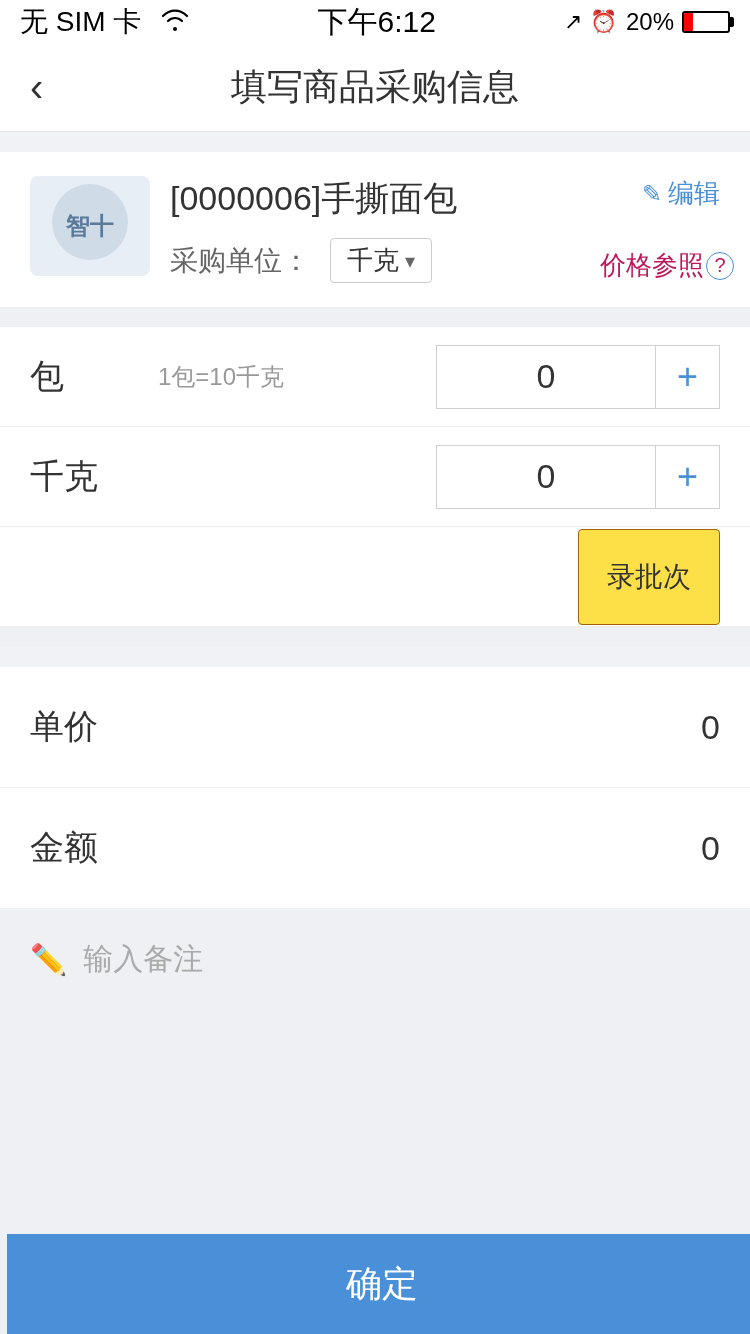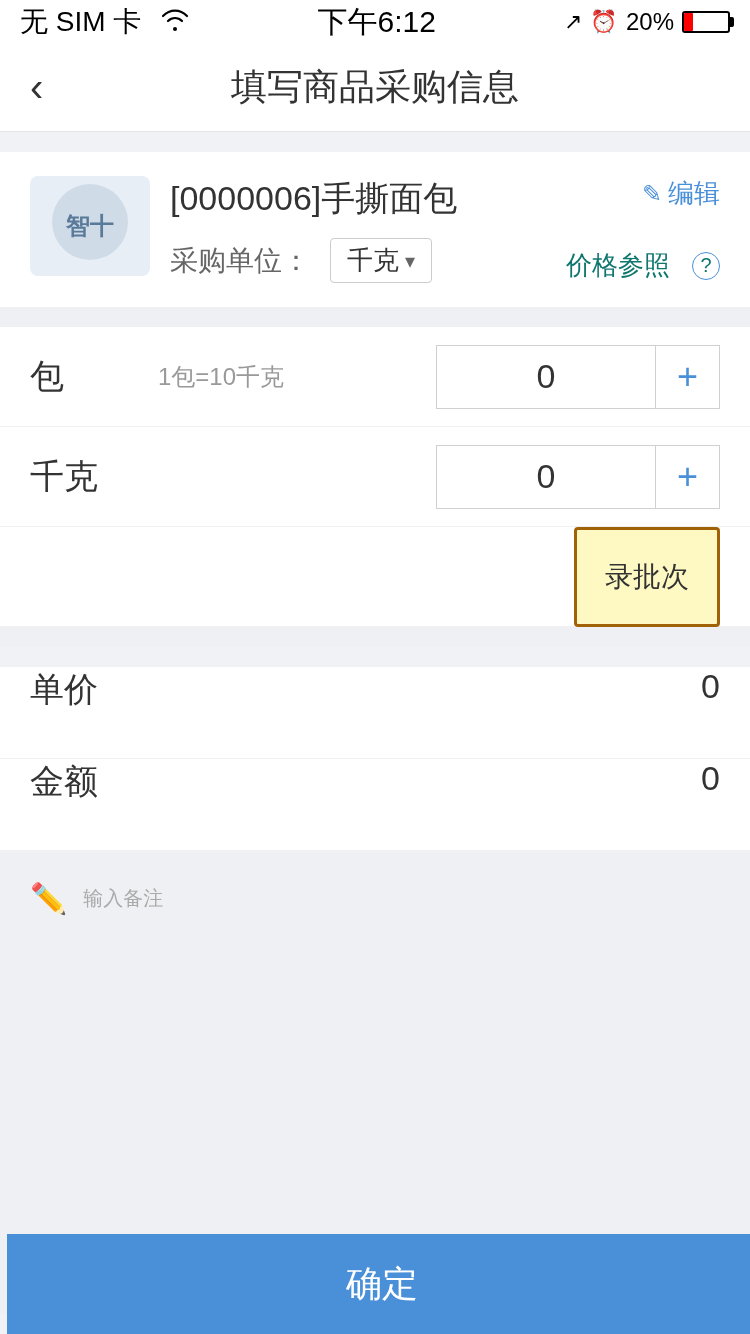--- a/index.html
+++ b/index.html
@@ -146,26 +146,26 @@
       right: 30px;
       font-size: 26px;
       color: #4a90d9;
       display: flex;
       align-items: center;
       gap: 6px;
     }
     .price-ref {
       position: absolute;
       bottom: 24px;
-      right: 30px;
+      right: 16px;
       font-size: 26px;
-      color: #0f766e;
-      display: flex;
-      align-items: center;
-      gap: 22px;
+      color: #be185d;
+      display: flex;
+      align-items: center;
+      gap: 2px;
     }
 
     
     .divider-thick {
       width: 100%;
       height: 20px;
       background: #eef0f3;
     }
 
     
@@ -227,38 +227,39 @@
       display: flex;
       align-items: center;
       border-bottom: 1px solid #f0f0f0;
     }
     .summary-text {
       font-size: 32px;
       color: #333;
     }
     .record-btn {
       margin-left: auto;
-      border: 3px solid #a16207;
+      border: 1px solid #a16207;
       padding: 28px 28px;
       font-size: 28px;
       color: #333;
-      background: #fef9c3;
+      background: #fde047;
       border-radius: 4px;
       cursor: pointer;
     }
 
     
     .price-section {
       background: #fff;
       margin-top: 20px;
     }
     .price-row {
       display: flex;
+      align-items: center;
       padding: 0 30px;
-      height: 92px;
+      height: 121px;
       border-bottom: 1px solid #f0f0f0;
     }
     .price-label {
       font-size: 34px;
       color: #333;
     }
     .price-value {
       margin-left: auto;
       font-size: 34px;
       color: #333;
@@ -271,21 +272,21 @@
       display: flex;
       align-items: center;
       gap: 16px;
       margin-top: 2px;
     }
     .note-icon {
       font-size: 30px;
       color: #999;
     }
     .note-placeholder {
-      font-size: 20px;
+      font-size: 30px;
       color: #aaa;
     }
 
     
     .bottom-spacer {
       background: #eef0f3;
       flex: 1;
       min-height: 300px;
     }
 

